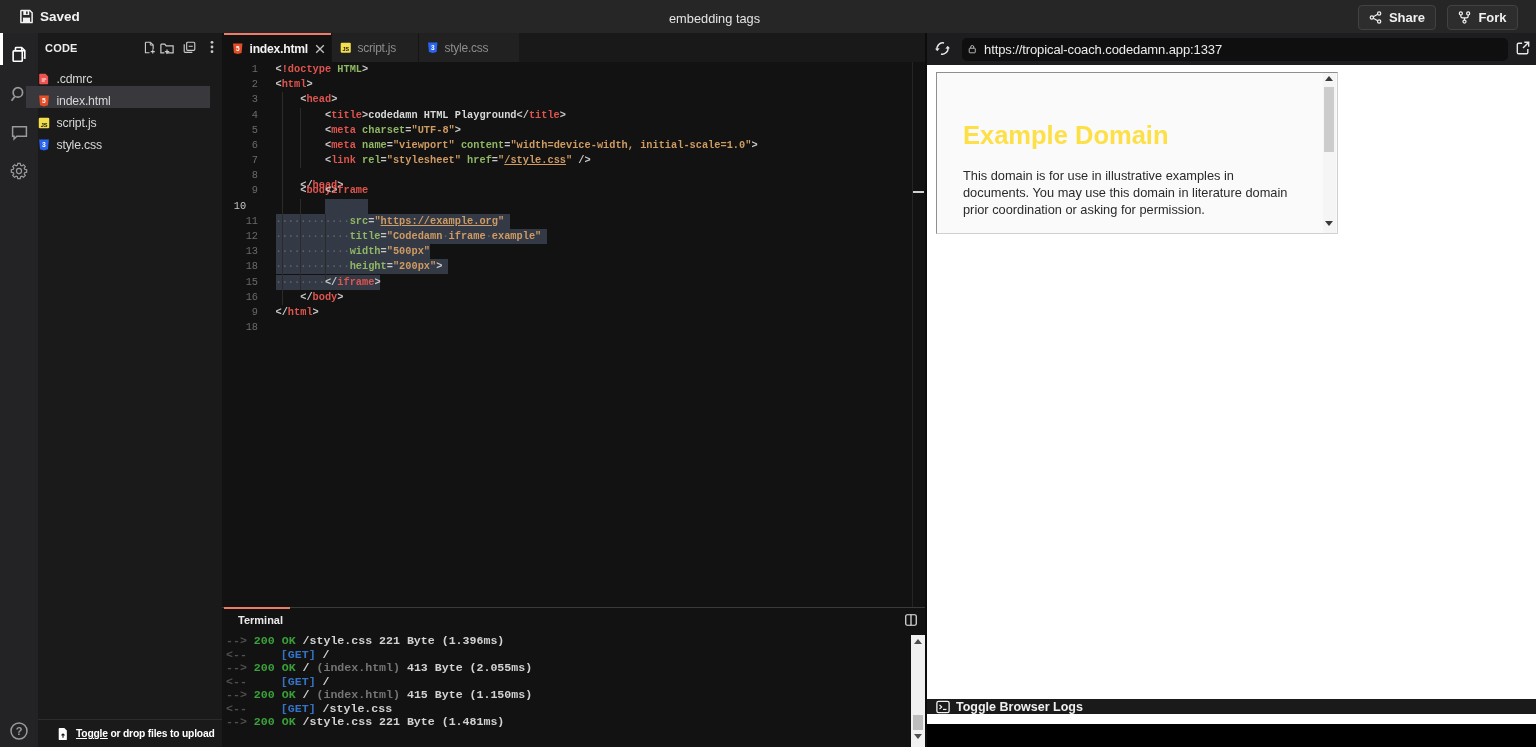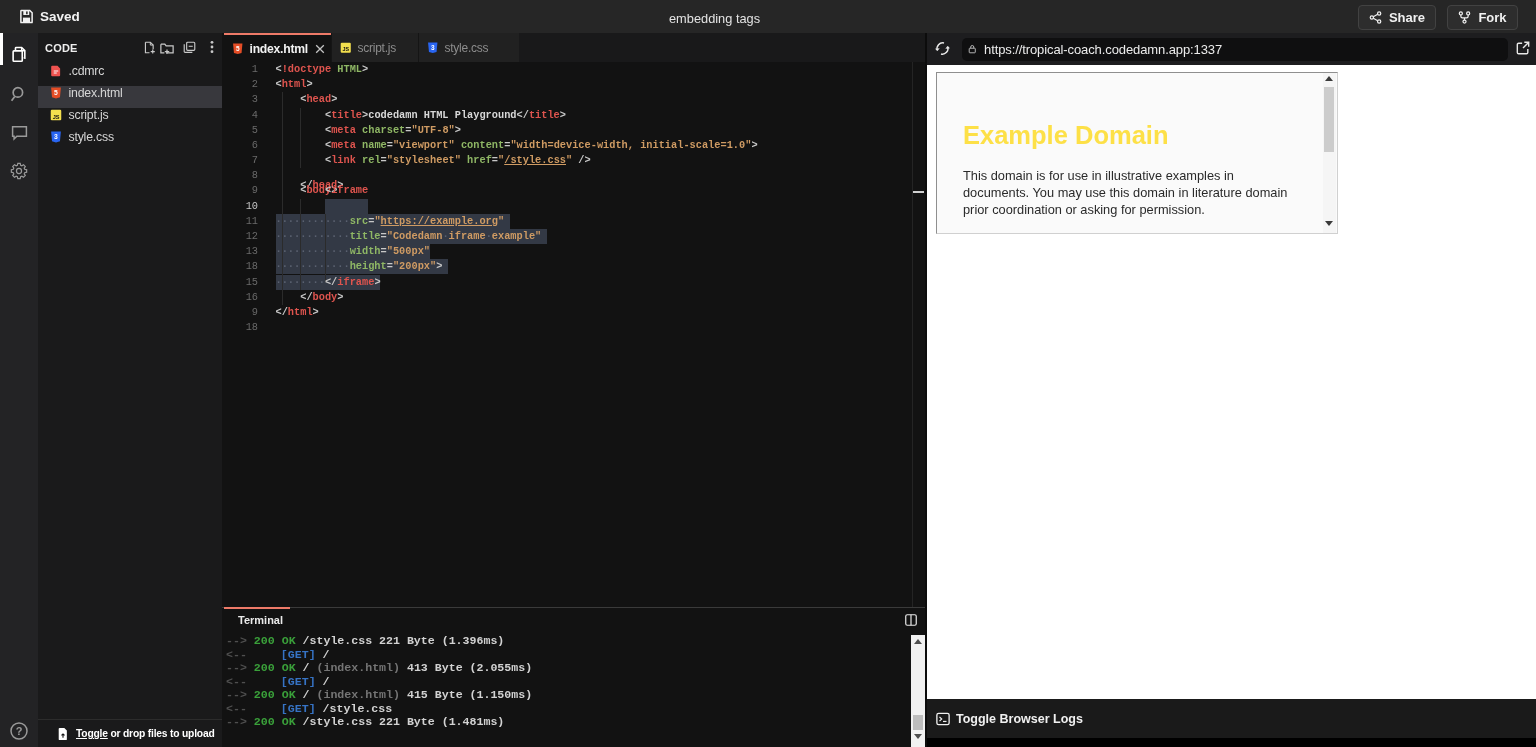--- a/index.html
+++ b/index.html
@@ -13,21 +13,21 @@
 #crumb { left:669px; top:10.5px; color:#e3e3e3; font-size:12.8px; }
 .topbtn { top:5px; height:25px; border:1px solid #424242; border-radius:4px; background:#2d2d2d; color:#f0f0f0; font-size:13px; font-weight:700; display:flex; align-items:center; justify-content:center; gap:7px; }
 
 
 #actbar { left:0; top:33px; width:38px; height:714px; background:#232325; }
 #actind { left:0; top:33px; width:2.5px; height:32px; background:#ffffff; }
 
 
 #explorer { left:38px; top:33px; width:184px; height:714px; background:#1a1a1b; }
 #codehdr { left:45px; top:42px; color:#eeeeee; font-size:11px; font-weight:700; letter-spacing:.2px; }
-.frow { left:38px; width:184px; height:22px; display:flex; align-items:flex-start; }
+.frow { left:26px; width:184px; height:22px; display:flex; align-items:flex-end; }
 .frow .fname { color:#d6d6d6; font-size:12.3px; margin-left:6.5px; letter-spacing:-0.2px; }
 .ficon { margin-left:12px; width:12px; height:14px; flex:none; }
 #selrow { background:#38383d; }
 #uplbar { left:38px; top:719px; width:184px; height:28px; border-top:1px solid #2c2c2c; background:#1a1a1b; display:flex; align-items:center; }
 #uplbar span { color:#ffffff; font-size:10.3px; font-weight:700; margin-left:7px; white-space:nowrap; letter-spacing:-0.2px; }
 #uplbar svg { flex:none; }
 
 
 #tabstrip { left:222px; top:33px; width:703px; height:29px; background:#19191a; }
 .tab { top:33px; height:29px; display:flex; align-items:center; }
@@ -62,21 +62,21 @@
 
 
 #divider { left:924.5px; top:33px; width:2.5px; height:714px; background:#0c0c0c; }
 #rphdr { left:927px; top:33px; width:609px; height:32px; background:#1d1d1f; }
 #urlpill { left:962px; top:37.5px; width:546px; height:23px; background:#0f0f10; border-radius:5px; }
 #urltext { left:984px; top:42px; color:#ececec; font-size:13px; font-weight:400; letter-spacing:-0.1px; }
 #preview { left:927px; top:65px; width:609px; height:659px; background:#ffffff; }
 #exframe { left:936px; top:71.5px; width:402px; height:162px; background:#fafafa; border-top:1px solid #8f8f8f; border-left:1px solid #8f8f8f; border-right:1px solid #d0d0d0; border-bottom:1px solid #d0d0d0; }
 #exh1 { left:963px; top:121px; color:#fde047; font-size:25.5px; font-weight:700; }
 .exp { left:963px; color:#2a2a2a; font-size:12.8px; white-space:nowrap; }
-#rpfoot { left:927px; top:699px; width:609px; height:39px; background:#1a1a1a; display:flex; align-items:center; }
+#rpfoot { left:927px; top:699px; width:609px; height:15px; background:#1a1a1a; display:flex; align-items:center; }
 #rpfoot span { color:#f0f0f0; font-size:12.5px; font-weight:700; margin-left:6px; }
 
 
 .sbtrack { background:#f1f1f1; }
 .sbthumb { background:#bdbdbd; }
 .tri-up { width:0; height:0; border-left:4px solid transparent; border-right:4px solid transparent; border-bottom:5px solid #4e4e4e; }
 .tri-dn { width:0; height:0; border-left:4px solid transparent; border-right:4px solid transparent; border-top:5px solid #4e4e4e; }
 </style>
 </head>
 <body>
@@ -329,21 +329,21 @@
 
 <div class="abs gut" style="top: 62px;">1</div>
     <div class="abs gut" style="top: 77.18px;">2</div>
     <div class="abs gut" style="top: 92.36px;">3</div>
     <div class="abs gut" style="top: 107.54px;">4</div>
     <div class="abs gut" style="top: 122.72px;">5</div>
     <div class="abs gut" style="top: 137.9px;">6</div>
     <div class="abs gut" style="top: 153.08px;">7</div>
     <div class="abs gut" style="top: 168.26px;">8</div>
     <div class="abs gut" style="top: 183.44px;">9</div>
-    <div class="abs gut" style="top: 198.62px; color: rgb(198, 198, 198);">10</div>
+    <div class="abs gut" style="top: 198.62px; color: rgb(198, 198, 198); text-align: center;">10</div>
     <div class="abs gut" style="top: 213.8px;">11</div>
     <div class="abs gut" style="top: 228.98px;">12</div>
     <div class="abs gut" style="top: 244.16px;">13</div>
     <div class="abs gut" style="top: 259.34px;">18</div>
     <div class="abs gut" style="top: 274.52px;">15</div>
     <div class="abs gut" style="top: 289.7px;">16</div>
     <div class="abs gut" style="top: 304.88px;">9</div>
     <div class="abs gut" style="top: 320.06px;">18</div>
 </div>
 

